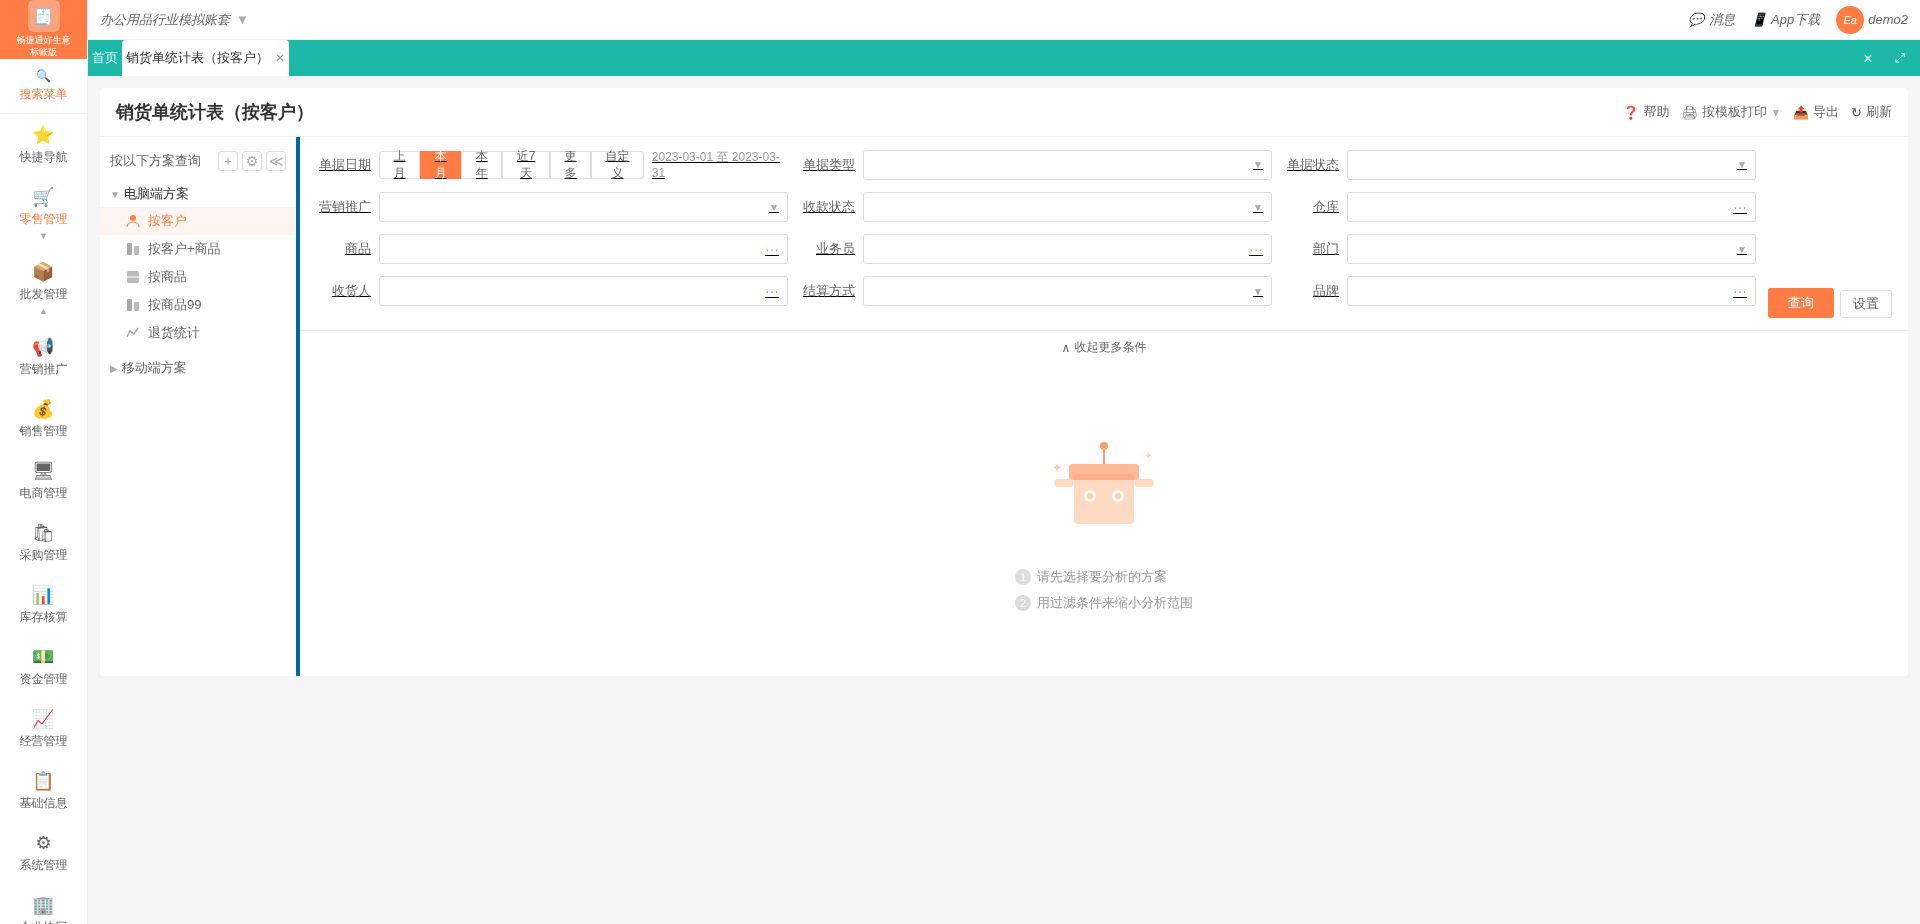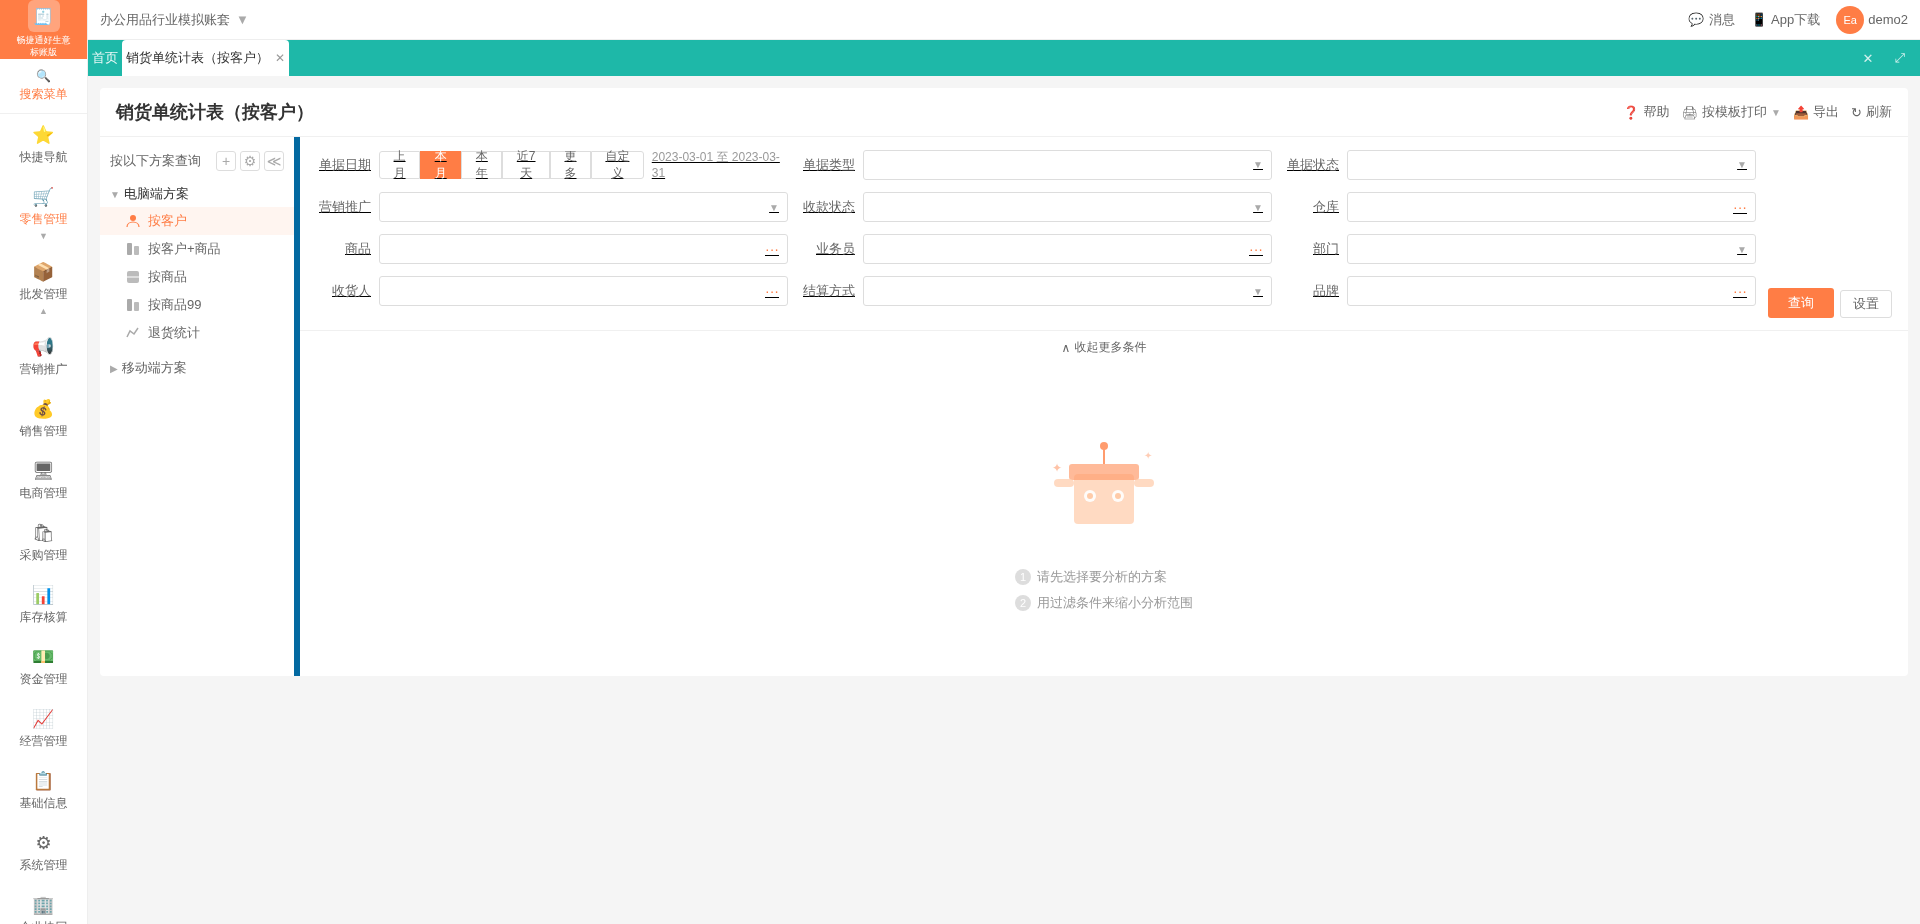--- a/index.html
+++ b/index.html
@@ -78,20 +78,21 @@
 
     
     .top-header {
       height: 40px;
       background: #fff;
       border-bottom: 1px solid #eee;
       display: flex;
       align-items: center;
       padding: 0 12px;
       justify-content: space-between;
+      font-style: italic;
     }
     .header-left {
       display: flex;
       align-items: center;
       gap: 6px;
       color: #666;
       font-size: 13px;
     }
     .header-right {
       display: flex;
@@ -210,21 +211,21 @@
 
     
     .content-body {
       display: flex;
       height: calc(100% - 50px);
     }
 
     
     .scheme-panel {
       width: 200px;
-      border-right: 6px solid #0369a1;
+      border-right: 4px solid #0369a1;
       padding: 8px 0;
       flex-shrink: 0;
     }
     .scheme-panel-header {
       padding: 6px 10px;
       display: flex;
       align-items: center;
       justify-content: space-between;
       color: #333;
       font-size: 13px;

